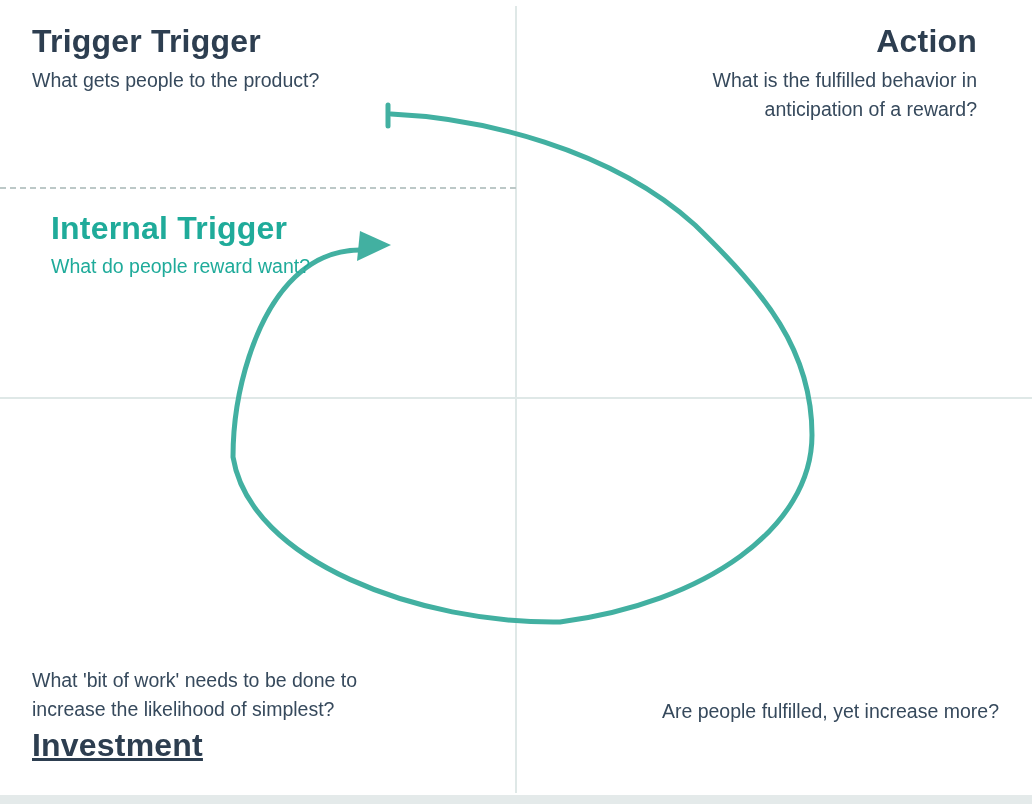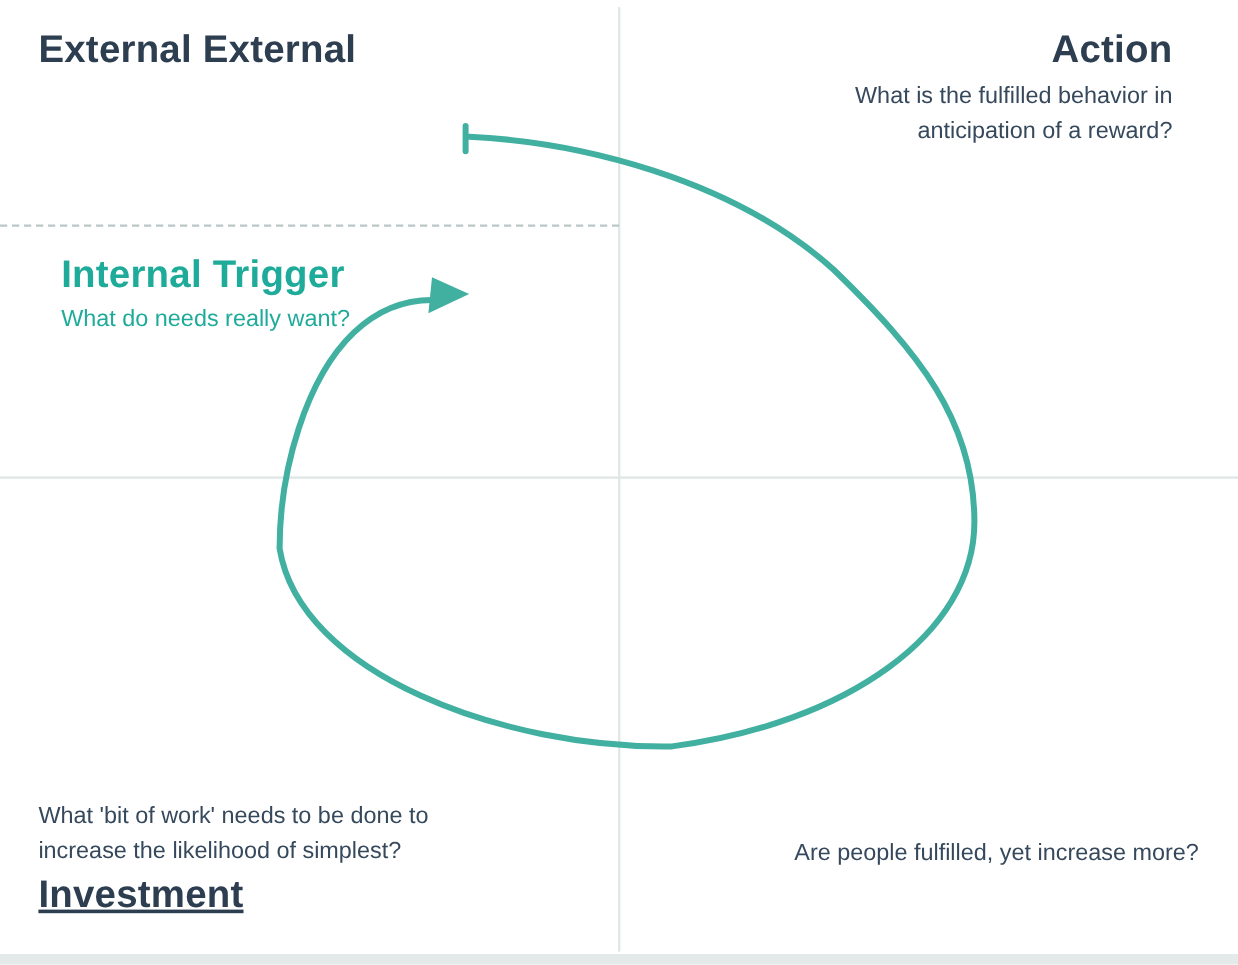--- a/index.html
+++ b/index.html
@@ -109,26 +109,27 @@
          C 765 293, 812 350, 812 435
          C 812 528, 705 603, 560 622
          C 420 624, 250 562, 233 457
          C 233 392, 255 315, 295 277
          C 315 258, 338 250, 360 250"></path>
 
     <polygon class="fill" points="391,245 360,231 357,261"></polygon>
   </svg>
 
   <div class="q q-ext">
-    <h2>External External</h2>
+    <h2>Trigger Trigger</h2>
+    <p>What gets people to the product?</p>
   </div>
 
   <div class="q q-int">
     <h2>Internal Trigger</h2>
-    <p>What do needs really want?</p>
+    <p>What do people reward want?</p>
   </div>
 
   <div class="q q-act">
     <h2>Action</h2>
     <p>What is the fulfilled behavior in anticipation of a reward?</p>
   </div>
 
   <div class="q q-inv">
     <p>What 'bit of work' needs to be done to increase the likelihood of simplest?</p>
     <h2>Investment</h2>

